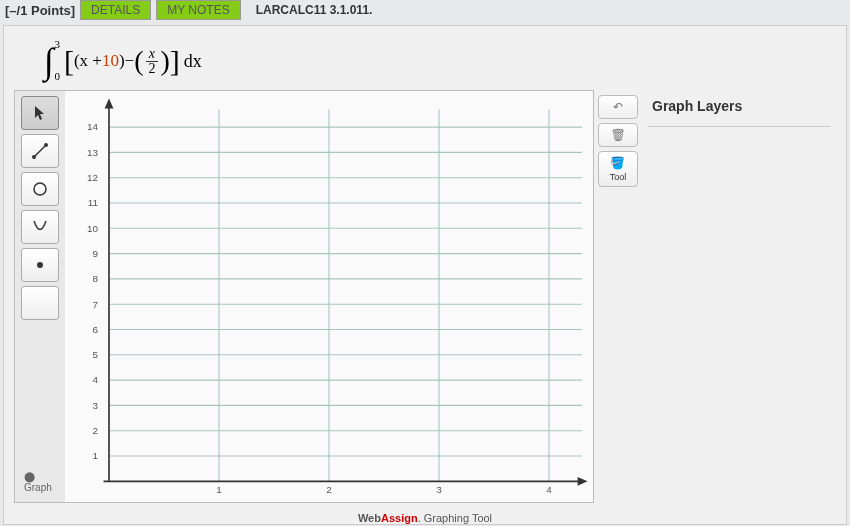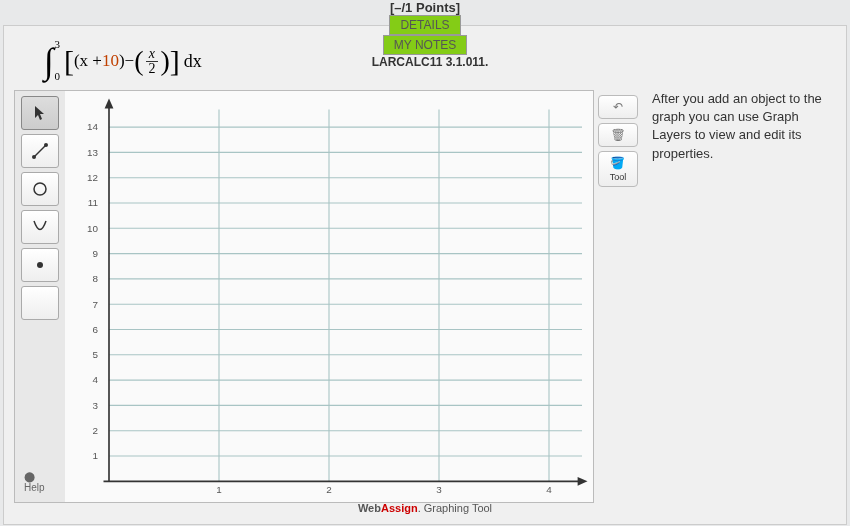--- a/index.html
+++ b/index.html
@@ -1,18 +1,18 @@
 <!DOCTYPE html>
 <html><head>
   <meta charset="utf-8">
   <style>
     * { margin: 0; padding: 0; box-sizing: border-box; }
     body { font-family: Arial, sans-serif; background: #e8e9ea; width: 850px; height: 526px; overflow: hidden; position: relative; }
     
-    .top-bar { display: flex; align-items: center; padding: 0 5px; height: 20px; flex-direction: column; }
+    .top-bar { display: flex; align-items: center; padding: 0 5px; gap: 5px; height: 20px; }
     .points-label { font-size: 13px; font-weight: bold; color: #333; }
     .top-btn { border: 1px solid #999; background: #84cc16; padding: 2px 10px; font-size: 12px; color: #555; }
     .assignment-code { font-size: 12px; color: #333; margin-left: 10px; font-weight: bold; }
     
     .content { background: #f0f0f0; border: 1px solid #ccc; margin: 5px 3px 0 3px; padding: 12px 10px 0 10px; height: 500px; }
     .question-text { font-size: 14px; color: #222; margin-bottom: 6px; }
     
     .integral { display: flex; align-items: center; margin: 2px 0 8px 30px; font-family: 'Times New Roman', serif; font-size: 18px; }
     .integral-sign { font-size: 36px; position: relative; margin-right: 2px; }
     .int-upper { position: absolute; top: -2px; right: -6px; font-size: 11px; }
@@ -45,21 +45,21 @@
     
     .actions-panel { width: 48px; padding: 5px 3px; display: flex; flex-direction: column; gap: 4px; align-items: center; }
     .action-btn { width: 40px; border: 1px solid #bbb; background: linear-gradient(#fff,#eee); border-radius: 4px; padding: 4px 2px; font-size: 9px; color: #777; text-align: center; cursor: pointer; display: flex; flex-direction: column; align-items: center; gap: 2px; }
     .action-btn.active { color: #333; }
     .action-icon { font-size: 12px; height: 14px; }
     
     .layers-panel { flex: 1; padding: 0 6px; }
     .layers-title { font-size: 14px; font-weight: bold; color: #333; padding: 8px 0 12px 4px; border-bottom: 1px solid #ccc; margin-bottom: 12px; }
     .layers-desc { font-size: 13px; color: #333; line-height: 1.4; padding: 0 4px; }
     
-    .footer { position: absolute; bottom: 12px; left: 50%; transform: translateX(-50%); font-size: 11px; color: #555; }
+    .footer { position: absolute; bottom: 2px; left: 50%; transform: translateX(-50%); font-size: 11px; color: #555; }
     .footer .wa-assign { color: #c00; font-weight: bold; }
     .footer .wa-web { font-weight: bold; }
   </style>
 </head>
 <body>
 
 <div class="top-bar">
   <span class="points-label">[–/1 Points]</span>
   <button class="top-btn">DETAILS</button>
   <button class="top-btn">MY NOTES</button>
@@ -118,21 +118,21 @@
         <div class="tool-btn">
           <svg width="18" height="18" viewBox="0 0 18 18">
               <circle cx="9" cy="9" r="3" fill="#333"></circle>
             </svg>
         </div>
         <div class="tool-btn nosol">
           <span>No</span>
             <br>
             <span>Solution</span>
         </div>
-        <div class="help-btn">⬤ <span>Help</span></div>
+        <div class="help-btn">⬤ <span>Graph</span></div>
       </div>
 
       <div class="graph-area">
         <svg class="graph-svg" viewBox="0 0 480 370">
 
           <g>
             <line class="grid-line" x1="40" y1="330" x2="470" y2="330"></line>
               <text class="tick-label" x="30" y="333" text-anchor="end">1</text>
             <line class="grid-line" x1="40" y1="307" x2="470" y2="307"></line>
               <text class="tick-label" x="30" y="310" text-anchor="end">2</text>
@@ -188,20 +188,20 @@
       <div class="action-btn">
           <span class="action-icon">🗑</span>
         </div>
       <div class="action-btn active">
           <span class="action-icon">🪣</span>
           <span>Tool</span>
         </div>
     </div>
 
     <div class="layers-panel">
-      <div class="layers-desc">After you add an object to the graph you can use Graph Layers to view and edit its properties.</div>
+      <div class="layers-title">Graph Layers</div>
     </div>
   </div>
 </div>
 
 <div class="footer">
   <span class="wa-web">Web</span><span class="wa-assign">Assign</span><span>. Graphing Tool</span>
 </div>
 
 </body></html>

